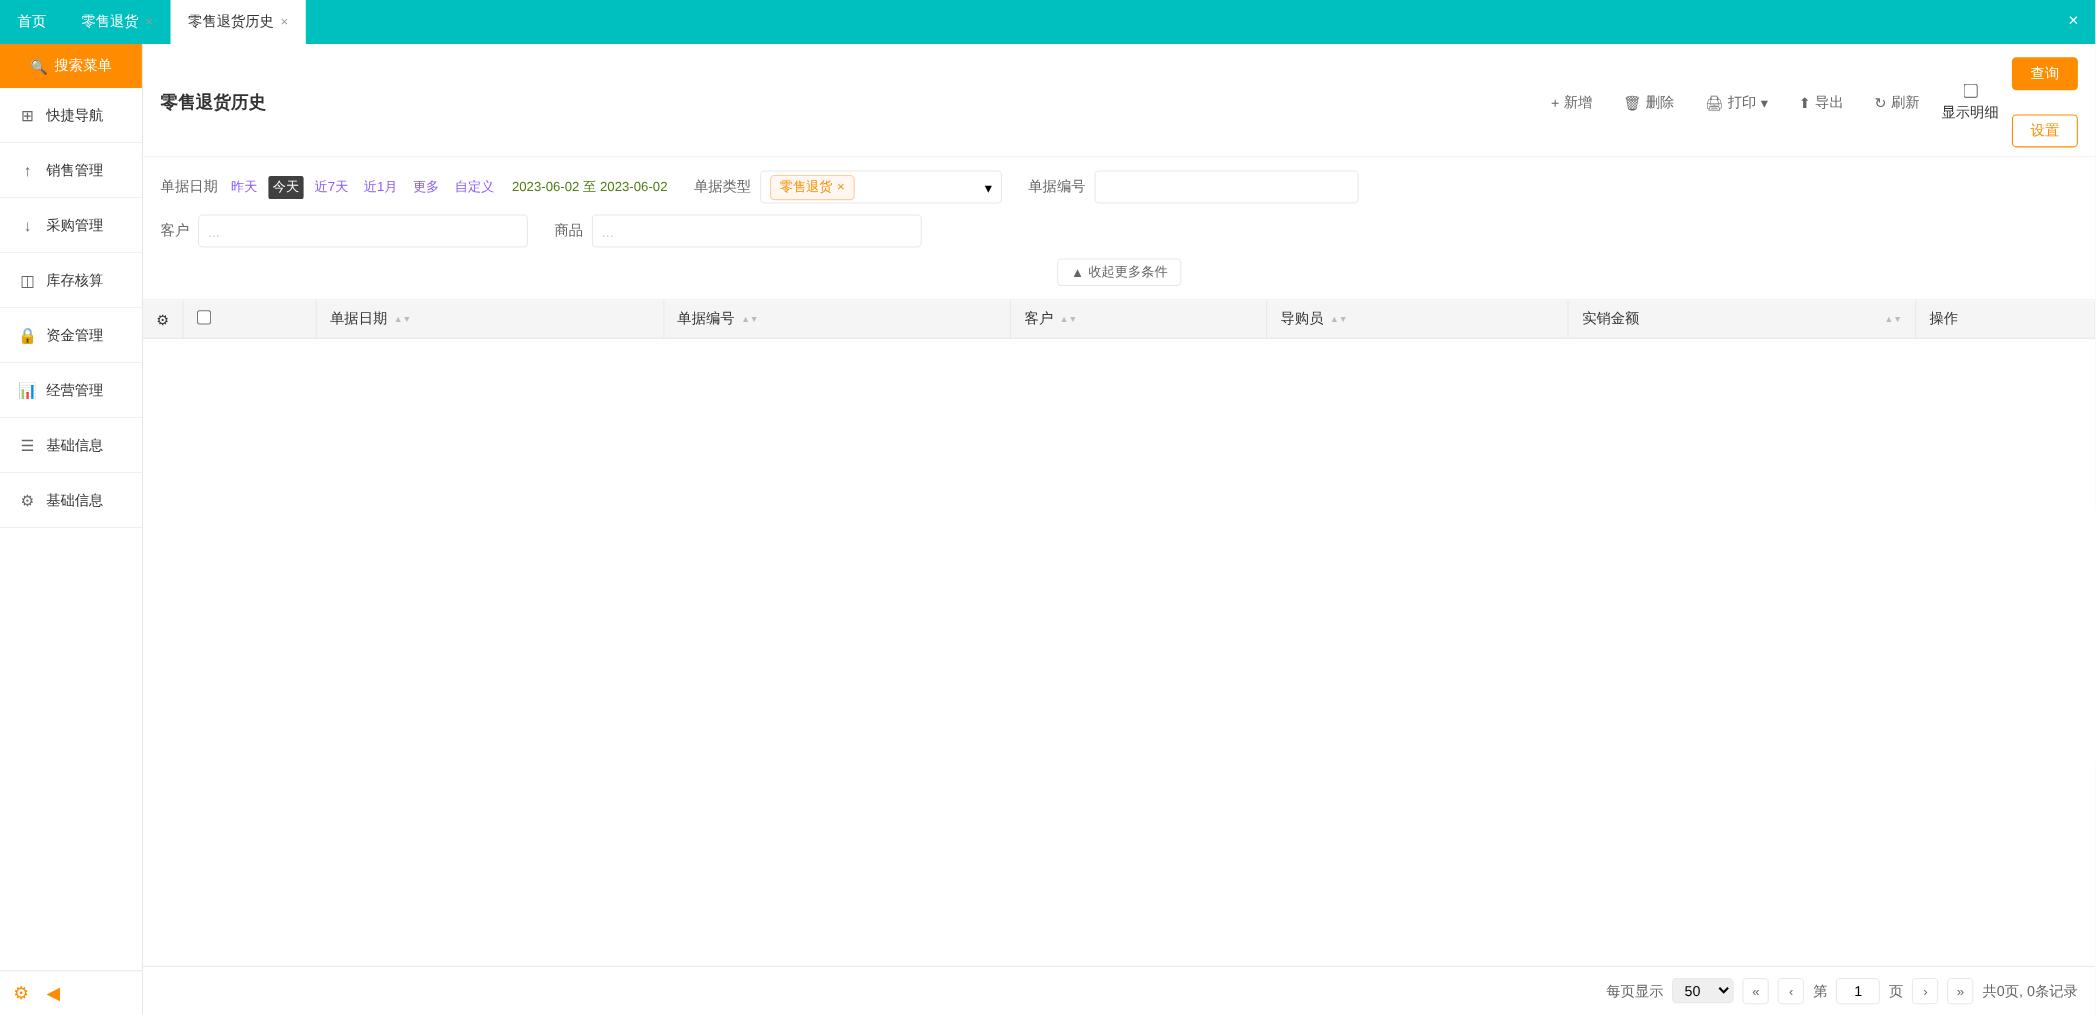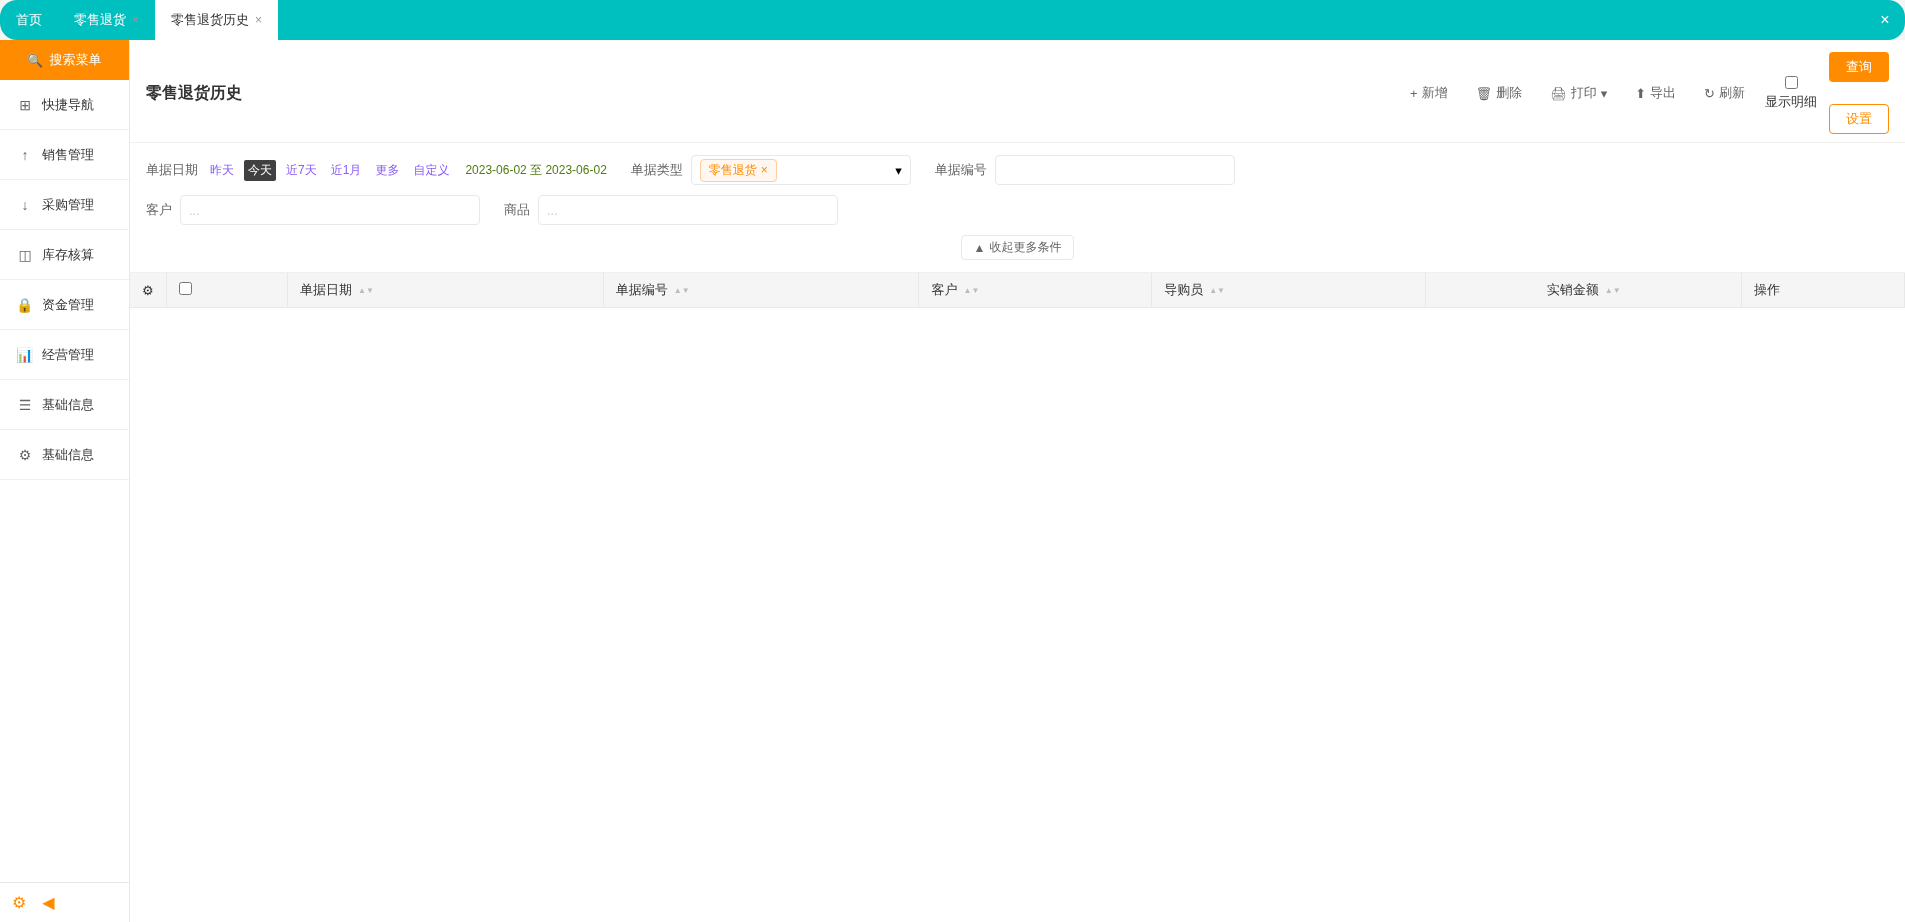--- a/index.html
+++ b/index.html
@@ -6,21 +6,20 @@
     body { font-family: 'Microsoft YaHei', sans-serif; font-size: 13px; background: #f5f5f5; display: flex; flex-direction: column; height: 922px; overflow: hidden; }
 
     
     .top-bar {
       background: #00bfbf;
       height: 40px;
       display: flex;
       align-items: center;
       padding: 0 0;
       flex-shrink: 0;
-      border-radius: 17px;
     }
     .top-bar-tabs {
       display: flex;
       align-items: center;
       flex: 1;
     }
     .tab-item {
       height: 40px;
       display: flex;
       align-items: center;
@@ -577,31 +576,47 @@
                 <span class="sort-icon">▲▼</span>
               </div>
             </th>
             <th class="th-sortable">
               <div class="th-content">
                 <span>导购员</span>
                 <span class="sort-icon">▲▼</span>
               </div>
             </th>
             <th class="th-sortable" style="text-align:right;">
-              <div class="th-content" style="justify-content:center;">
+              <div class="th-content" style="justify-content:space-between;">
                 <span>实销金额</span>
                 <span class="sort-icon">▲▼</span>
               </div>
             </th>
             <th>
               <span>操作</span>
             </th>
           </tr>
         </thead>
         <tbody>
         </tbody>
       </table>
 
     </div>
 
+    <div class="pagination">
+      <span class="pagination-label">每页显示</span>
+      <select class="pagination-select">
+        <option>50</option>
+        <option>100</option>
+        <option>200</option>
+      </select>
+      <div class="page-btn">«</div>
+      <div class="page-btn">‹</div>
+      <span class="pagination-label">第</span>
+      <input class="page-input" type="text" value="1" style="">
+      <span class="pagination-label">页</span>
+      <div class="page-btn">›</div>
+      <div class="page-btn">»</div>
+      <span class="page-info">共0页, 0条记录</span>
+    </div>
 
   </div>
 </div>
 
 </body></html>

